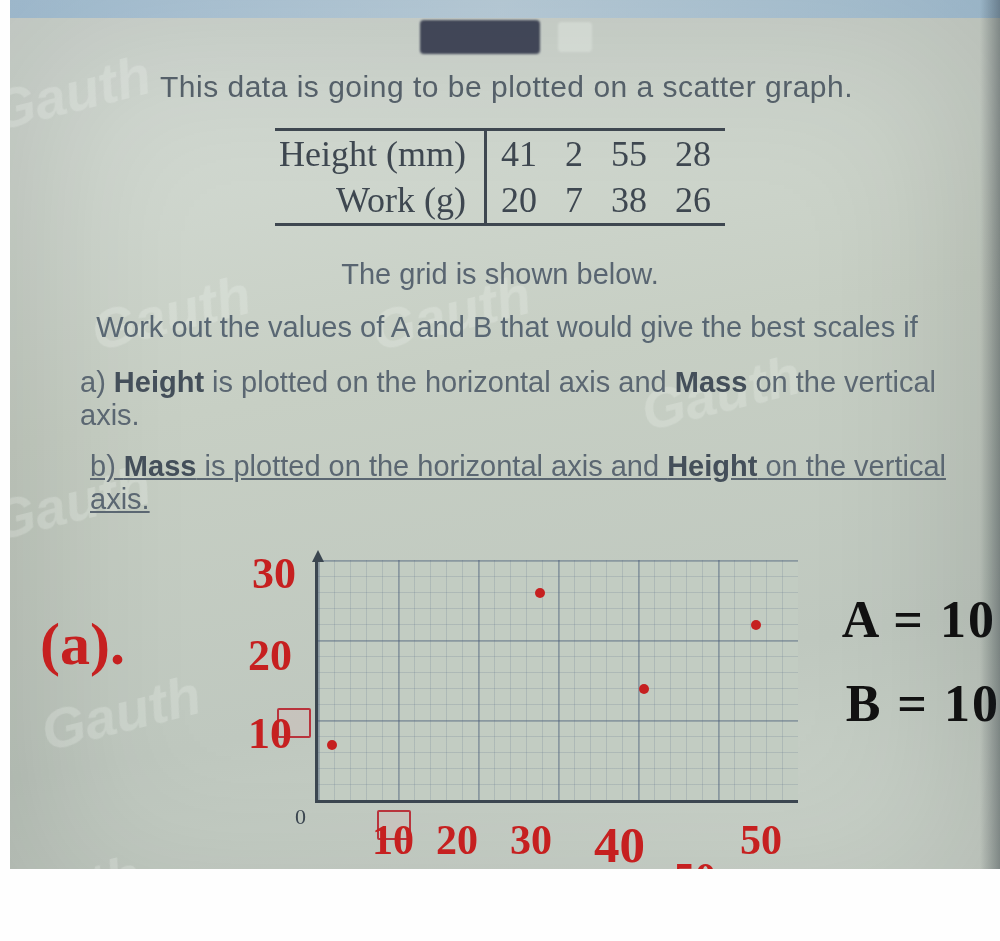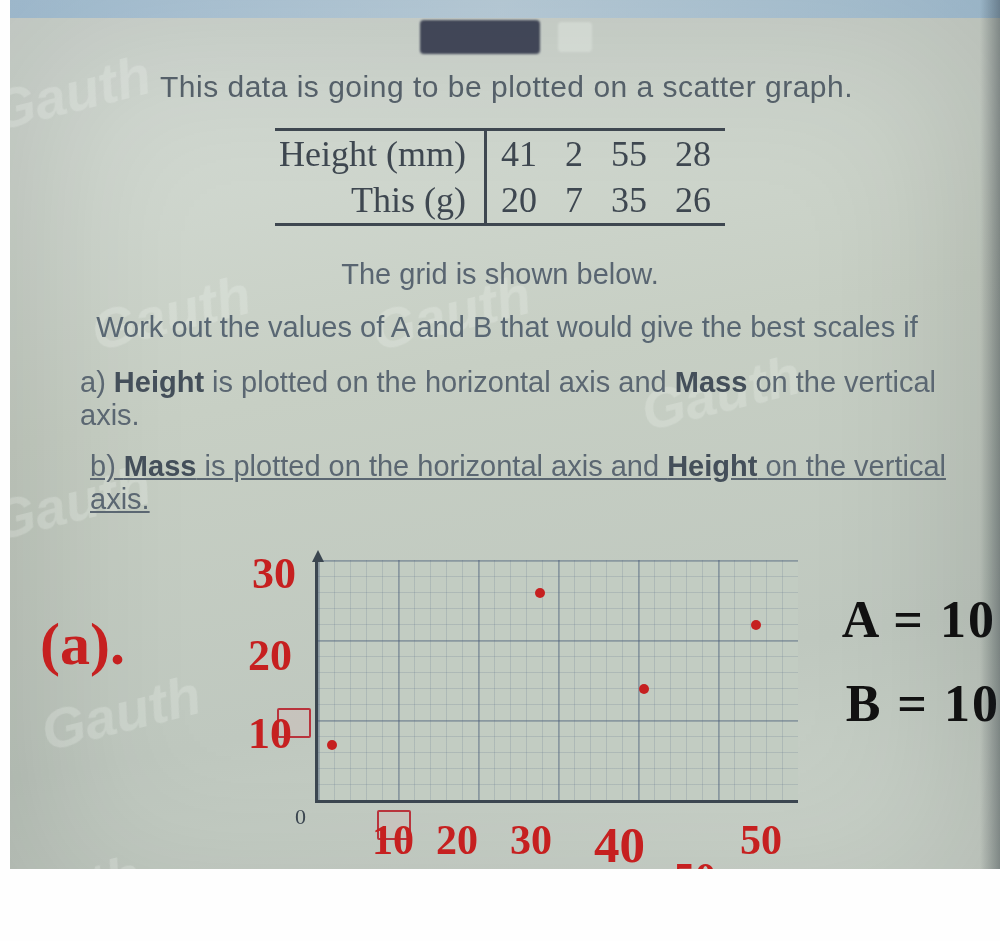--- a/index.html
+++ b/index.html
@@ -230,24 +230,24 @@
     <table class="data-table">
       <tbody>
           <tr class="top">
         <td class="label">Height (mm)</td>
         <td class="val">41</td>
         <td class="val">2</td>
         <td class="val">55</td>
         <td class="val">28</td>
       </tr>
       <tr class="bot">
-        <td class="label">This (g)</td>
+        <td class="label">Work (g)</td>
         <td class="val">20</td>
         <td class="val">7</td>
-        <td class="val">35</td>
+        <td class="val">38</td>
         <td class="val">26</td>
       </tr>
     </tbody>
       </table>
 
     <div class="line-mid">The grid is shown below.</div>
     <div class="line-work">Work out the values of A and B that would give the best scales if</div>
 
     <div class="q">
       <span>a) </span><b>Height</b><span> is plotted on the horizontal axis and </span><b>Mass</b><span> on the vertical axis.</span>

